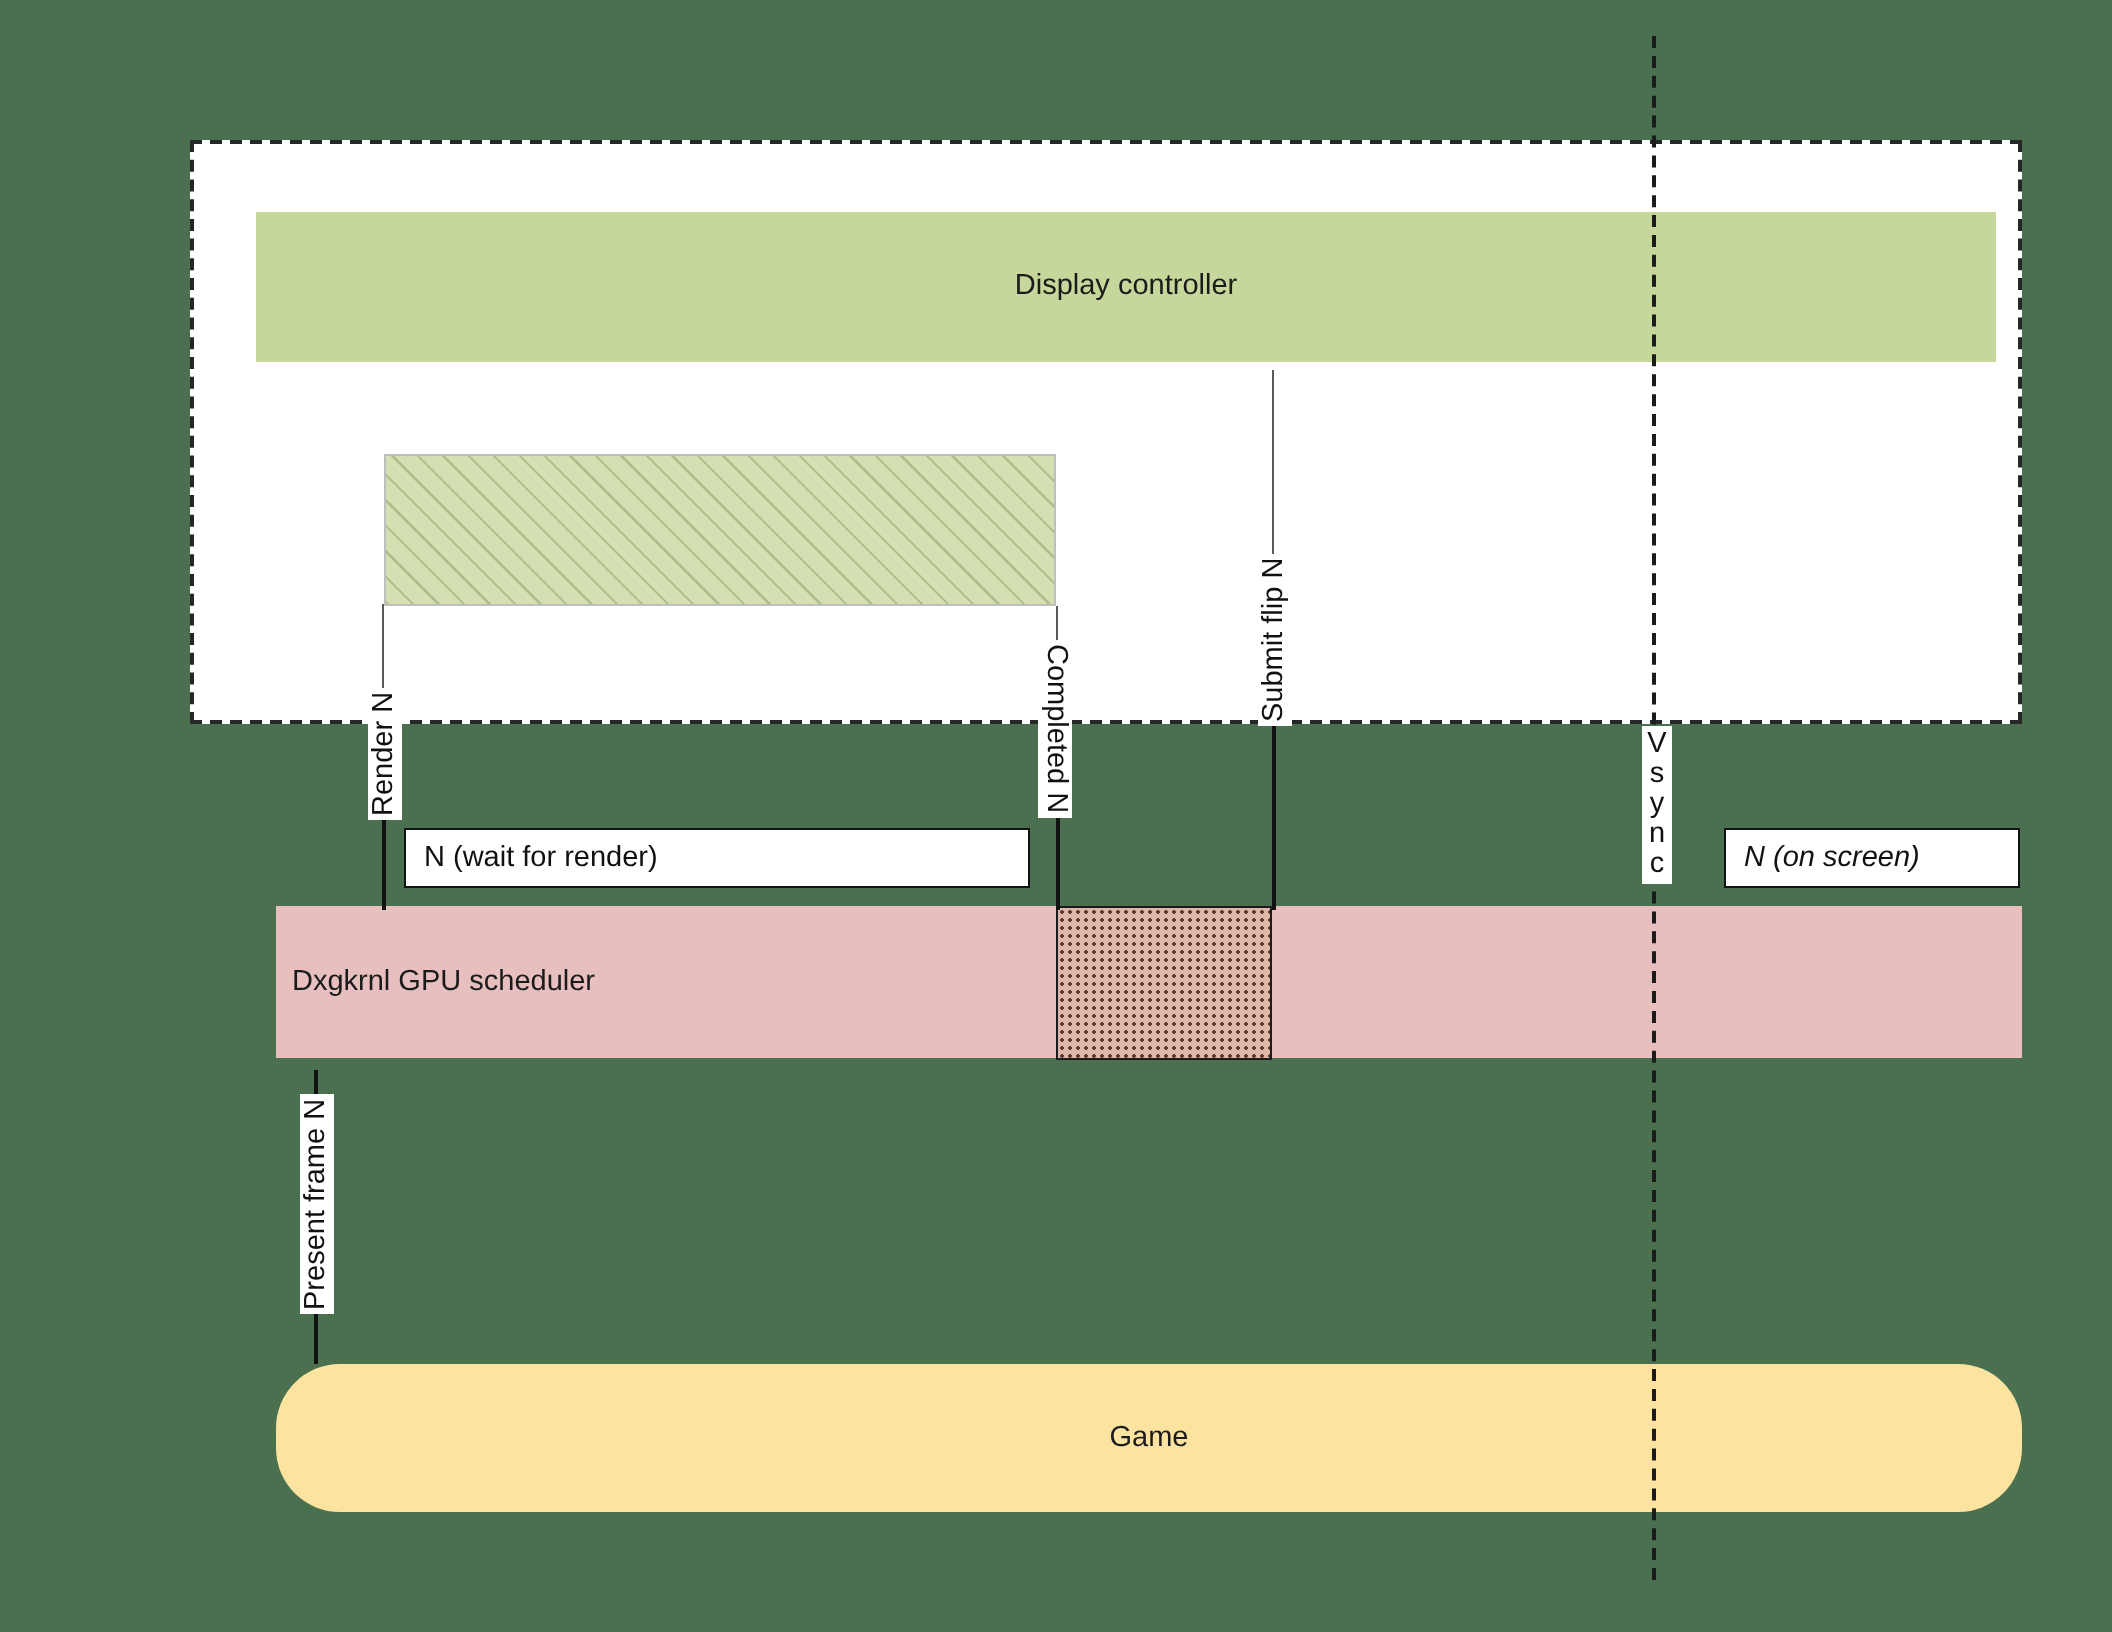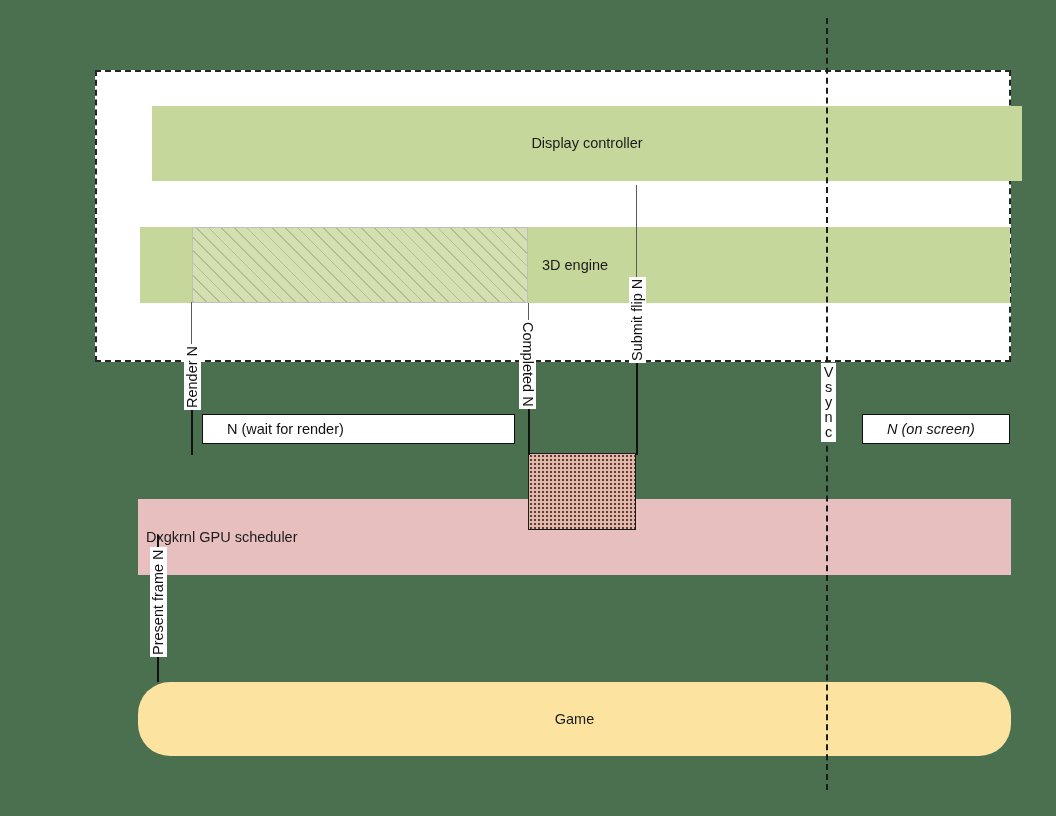--- a/index.html
+++ b/index.html
@@ -44,41 +44,40 @@
     box-sizing: border-box;
   }
   .lane-label {
     font-size: 14.5px;
     color: #1b1b1b;
     line-height: 1;
     white-space: nowrap;
   }
 
   .lane-display {
-    left: 152px;
+    left: 128px;
     top: 106px;
     width: 870px;
     height: 75px;
     background: #c5d79a;
   }
   .lane-3d {
     left: 140px;
     top: 227px;
     width: 870px;
     height: 76px;
     background: #c5d79a;
   }
   .lane-dxg {
     left: 138px;
     top: 453px;
     width: 873px;
     height: 76px;
     background: #e8bfbf;
     justify-content: flex-start;
-    margin-top: 46px;
   }
   .lane-dxg .lane-label { padding-left: 8px; }
   .lane-game {
     left: 138px;
     top: 682px;
     width: 873px;
     height: 74px;
     background: #fce4a0;
     border-radius: 32px;
   }
@@ -166,43 +165,40 @@
 
   
   .callout {
     position: absolute;
     background: #ffffff;
     border: 1.5px solid #111111;
     box-sizing: border-box;
     height: 30px;
     display: flex;
     align-items: center;
-    padding-left: 24px;
+    padding-left: 9px;
     font-size: 14.5px;
     color: #111111;
     white-space: nowrap;
   }
   .c-wait-render { left: 202px; top: 414px; width: 313px; }
   .c-wait-vsync  { left: 648px; top: 414px; width: 167px; }
   .c-on-screen   { left: 862px; top: 414px; width: 148px; font-style: italic; }
 </style>
 </head>
 <body>
 
 <div id="stage">
 
   <div class="gpu-frame"></div>
 
   <div class="lane lane-display">
     <span class="lane-label">Display controller</span>
   </div>
 
-  <div class="lane lane-3d">
-    <span class="lane-label">3D engine</span>
-  </div>
 
   <div class="hatch-diag"></div>
 
   <div class="lane lane-dxg">
     <span class="lane-label">Dxgkrnl GPU scheduler</span>
   </div>
 
   <div class="hatch-dots"></div>
 
   <div class="lane lane-game">

